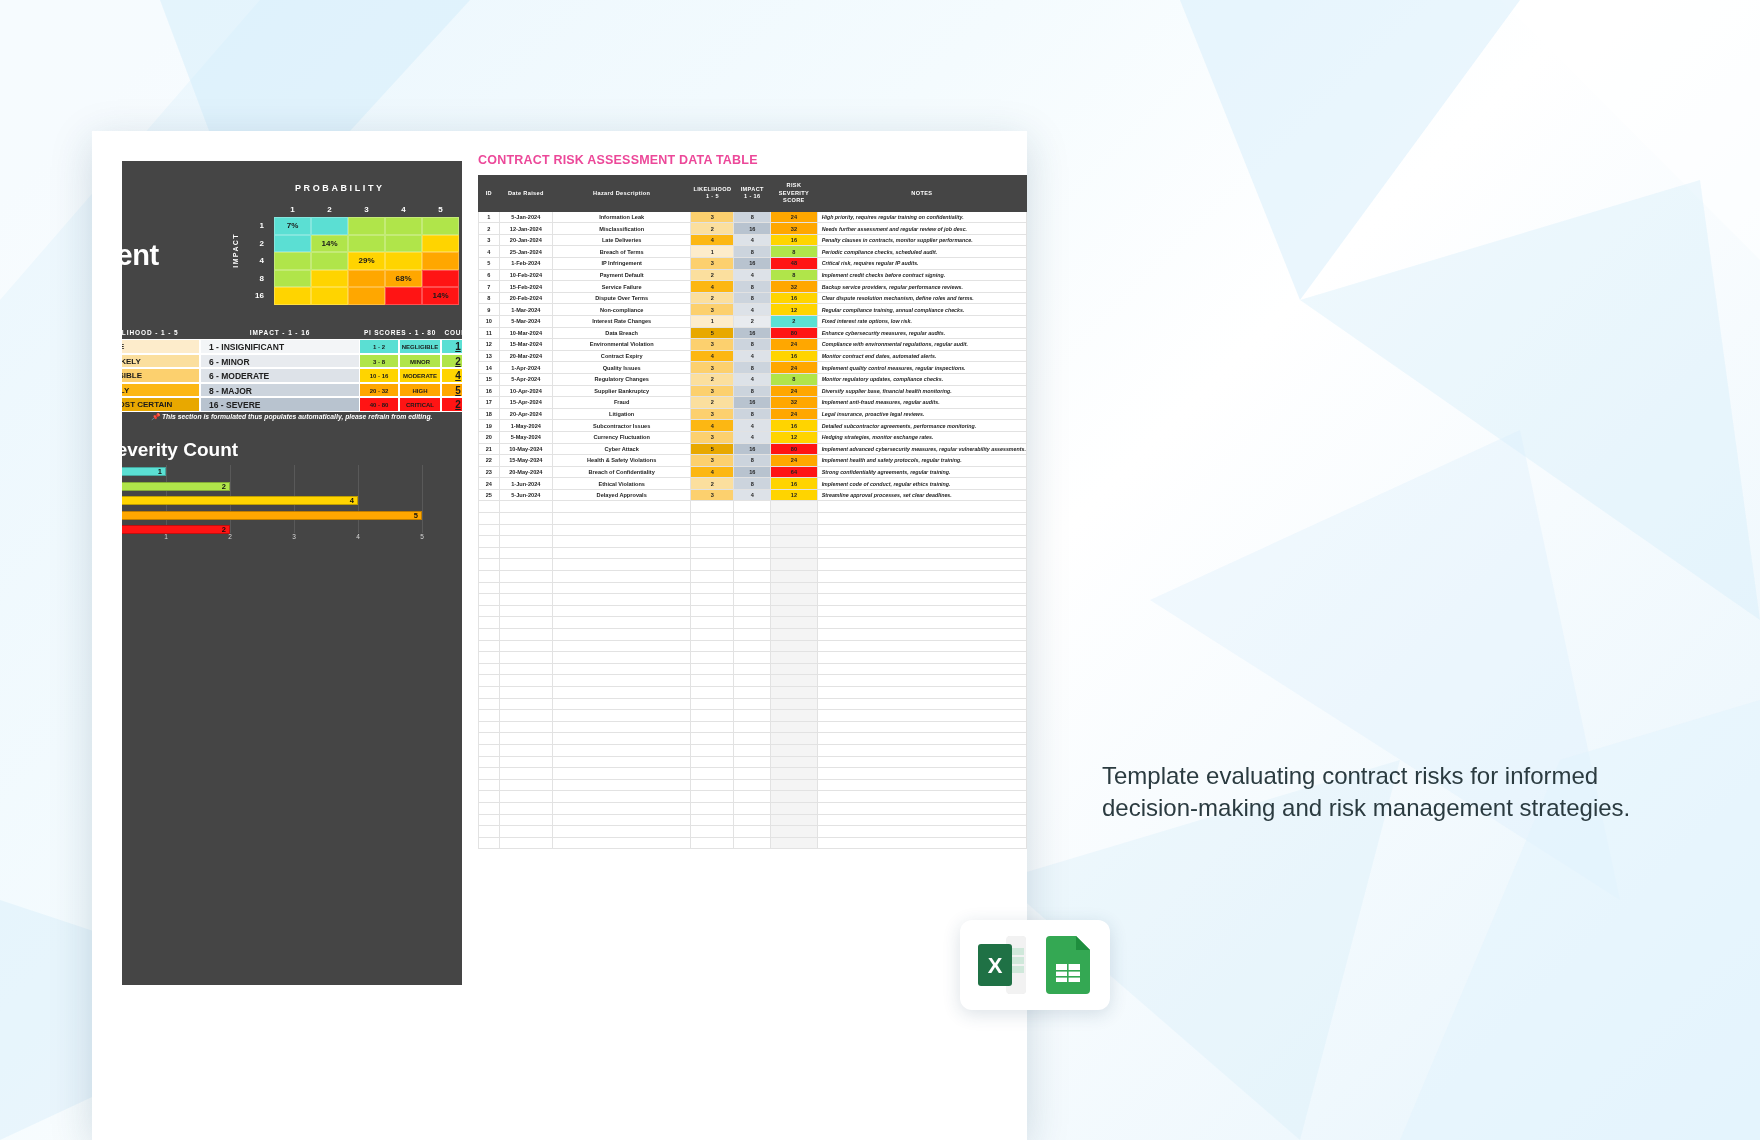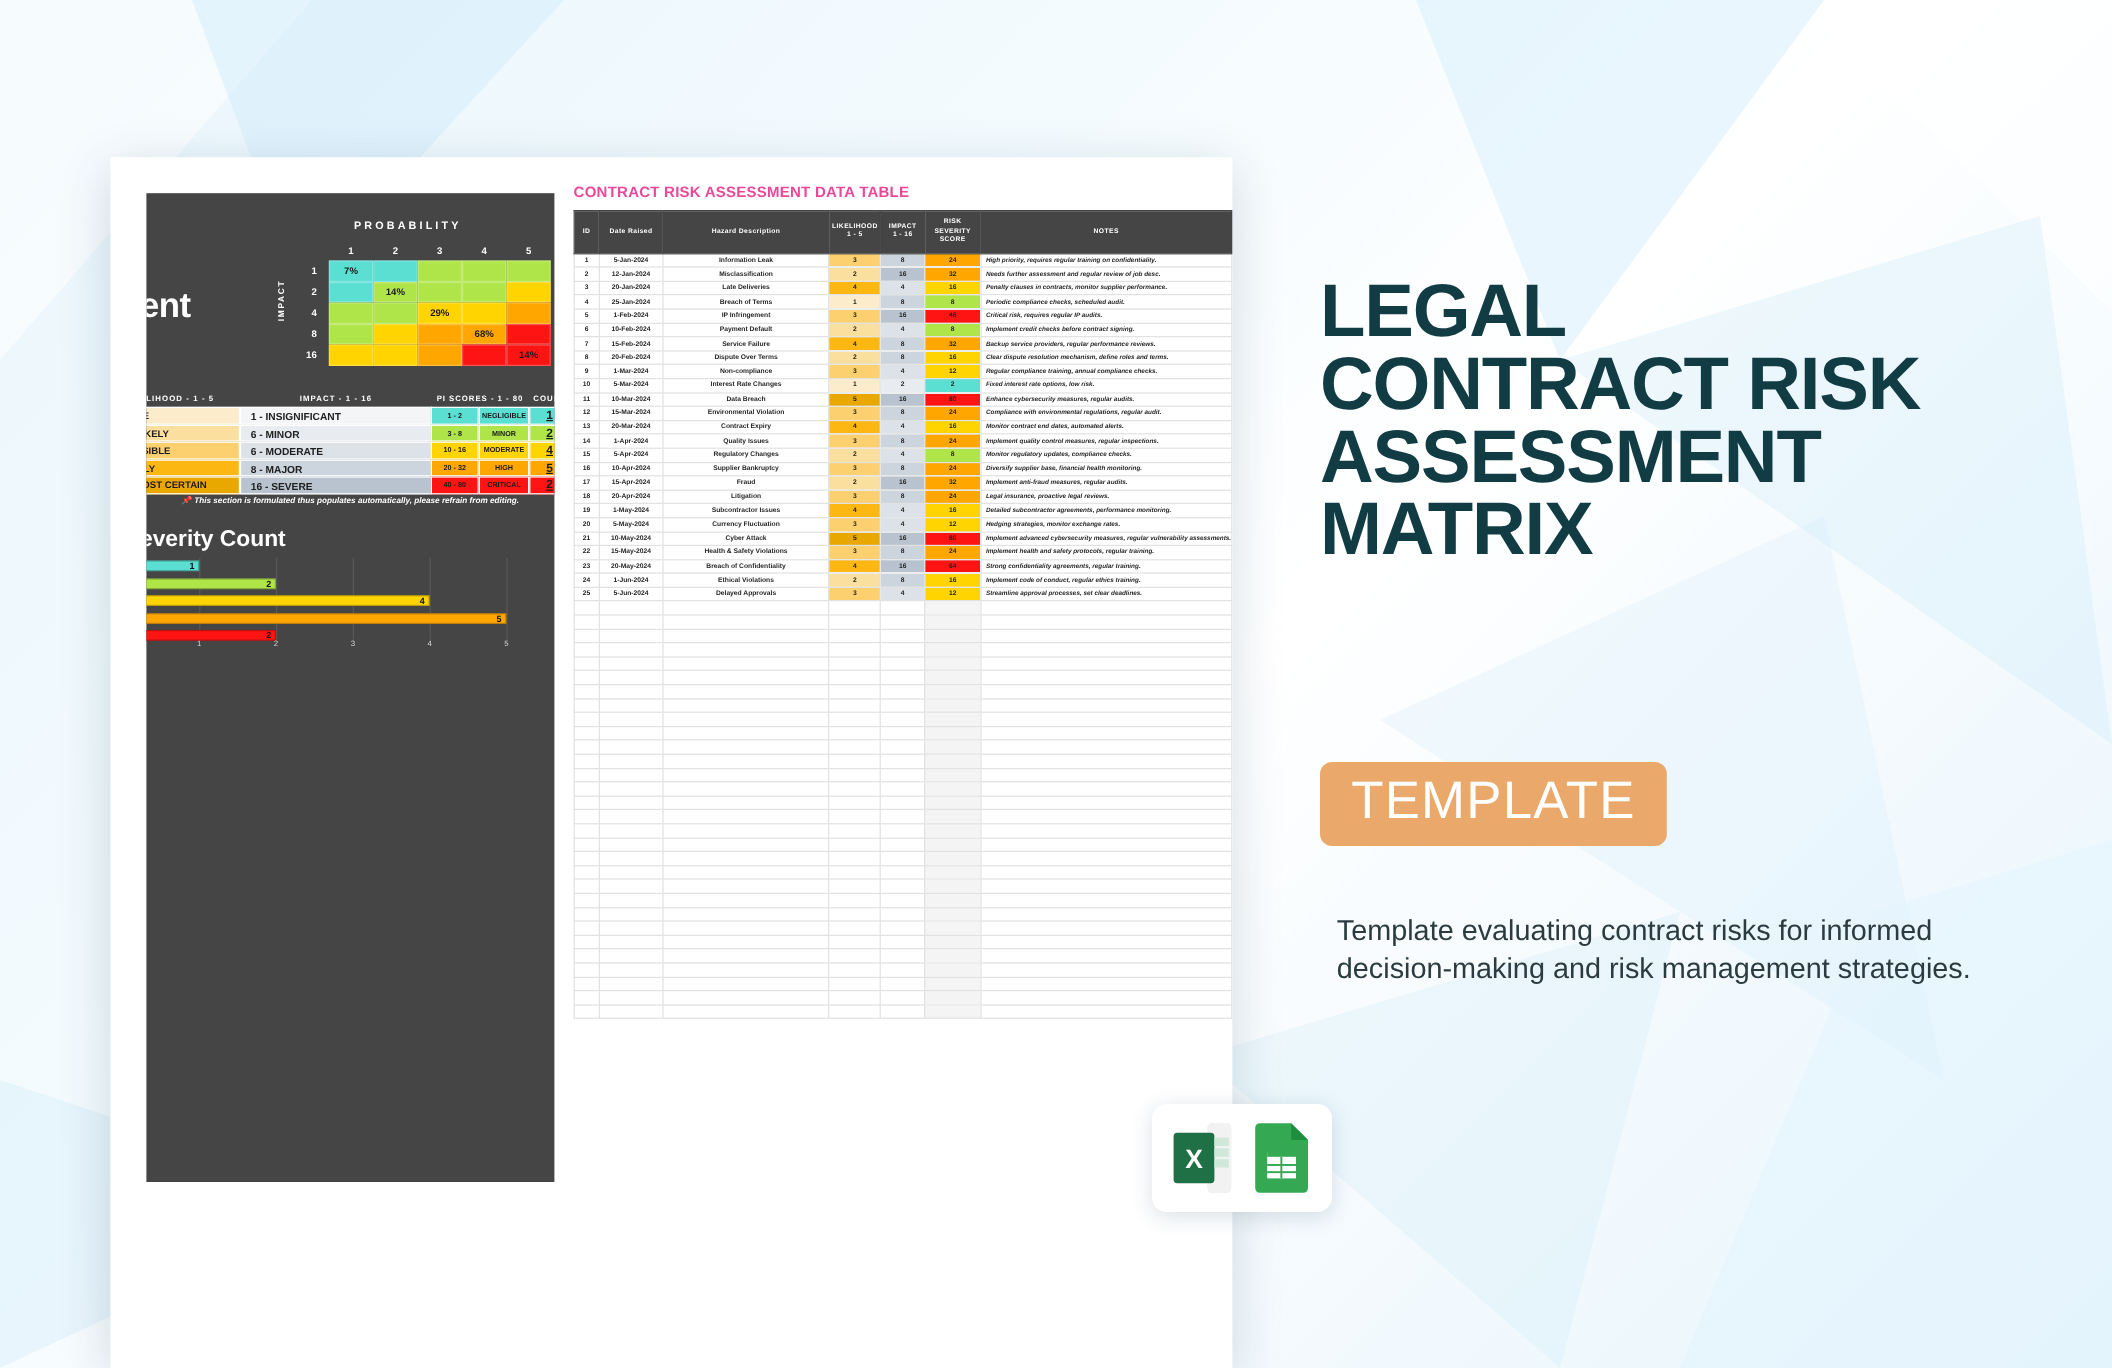--- a/index.html
+++ b/index.html
@@ -185,21 +185,21 @@
     color: #123c44; letter-spacing: -1px;
   }
   .tpl-badge {
     position: absolute; left: 0; top: 635px;
     background: #eaa96b; color: #fff;
     font-size: 44px; font-weight: 400; letter-spacing: 1px;
     padding: 8px 26px 12px 26px; border-radius: 10px;
     display: inline-block;
   }
   .subtitle {
-    position: absolute; left: 14px; top: 760px; width: 580px;
+    position: absolute; left: 2px; top: 760px; width: 580px;
     font-size: 24px; line-height: 1.35; color: #2b3b40; font-weight: 400;
   }
   #formats {
     position: absolute; left: -140px; top: 920px;
     background: #fff; border-radius: 12px;
     box-shadow: 0 4px 18px rgba(30,70,100,.16);
     padding: 14px 16px; display: flex; gap: 14px;
   }
   .fmt-icon { width: 52px; height: 62px; border-radius: 6px; position: relative; }
 </style>
@@ -896,22 +896,20 @@
             <td class="blank">&nbsp;</td>
             <td class="scorecol-blank">&nbsp;</td>
             <td class="blank">&nbsp;</td>
           </tr>
         </tbody>
     </table>
   </div>
 </div>
 
 <div id="right">
-  <div class="big-title">LEGAL CONTRACT RISK ASSESSMENT MATRIX</div>
-  <div class="tpl-badge">TEMPLATE</div>
   <div class="subtitle">Template evaluating contract risks for informed decision-making and risk management strategies.</div>
 
   <div id="formats">
     <div class="fmt-icon">
       <svg viewBox="0 0 52 62" width="52" height="62">
         <path d="M32 2 H46 a4 4 0 0 1 4 4 V56 a4 4 0 0 1 -4 4 H32 Z" fill="#e9e9e9"></path>
         <rect x="30" y="2" width="20" height="58" rx="4" fill="#f2f2f2"></rect>
         <rect x="2" y="10" width="34" height="42" rx="3" fill="#1f7145"></rect>
         <text x="19" y="39" font-family="Liberation Sans, sans-serif" font-size="22" font-weight="700" fill="#ffffff" text-anchor="middle">X</text>
         <rect x="36" y="14" width="12" height="7" fill="#cfe8da"></rect>

